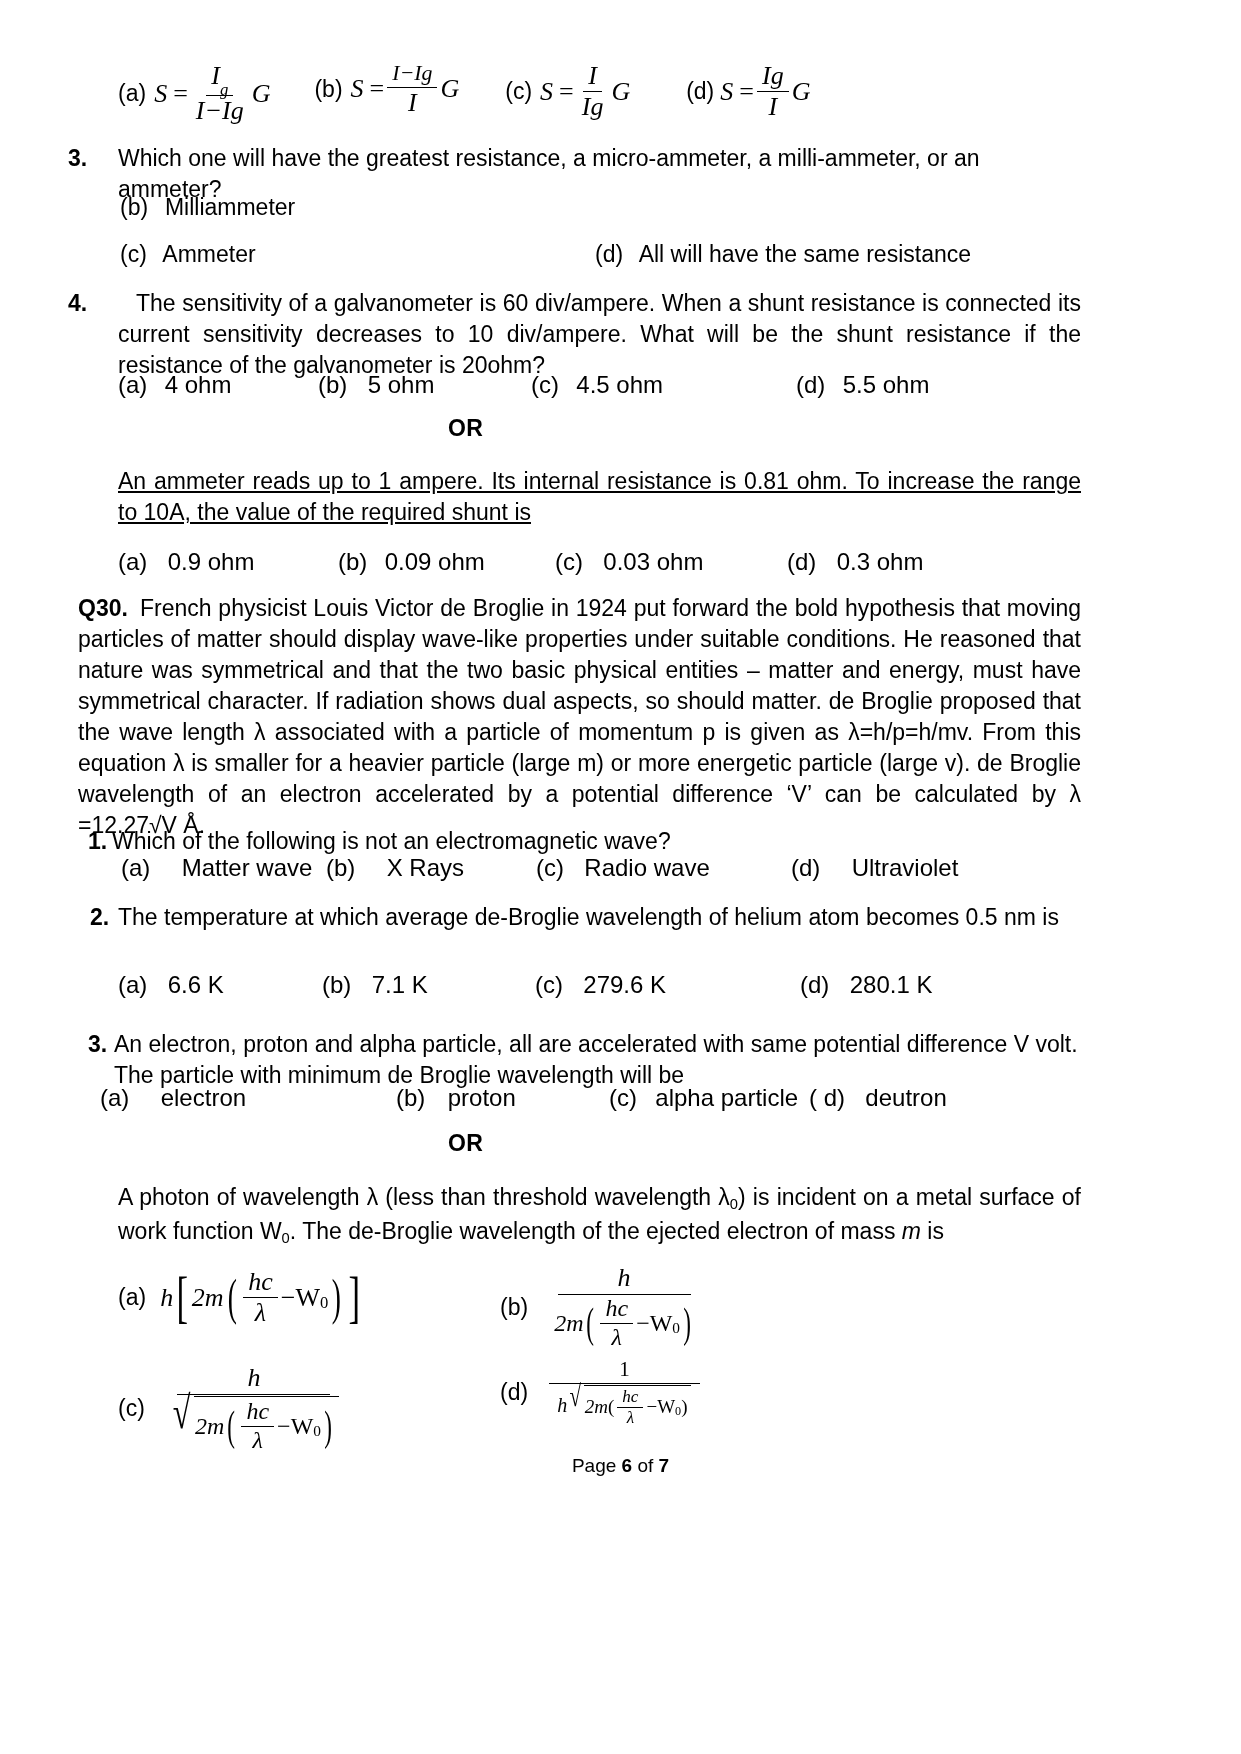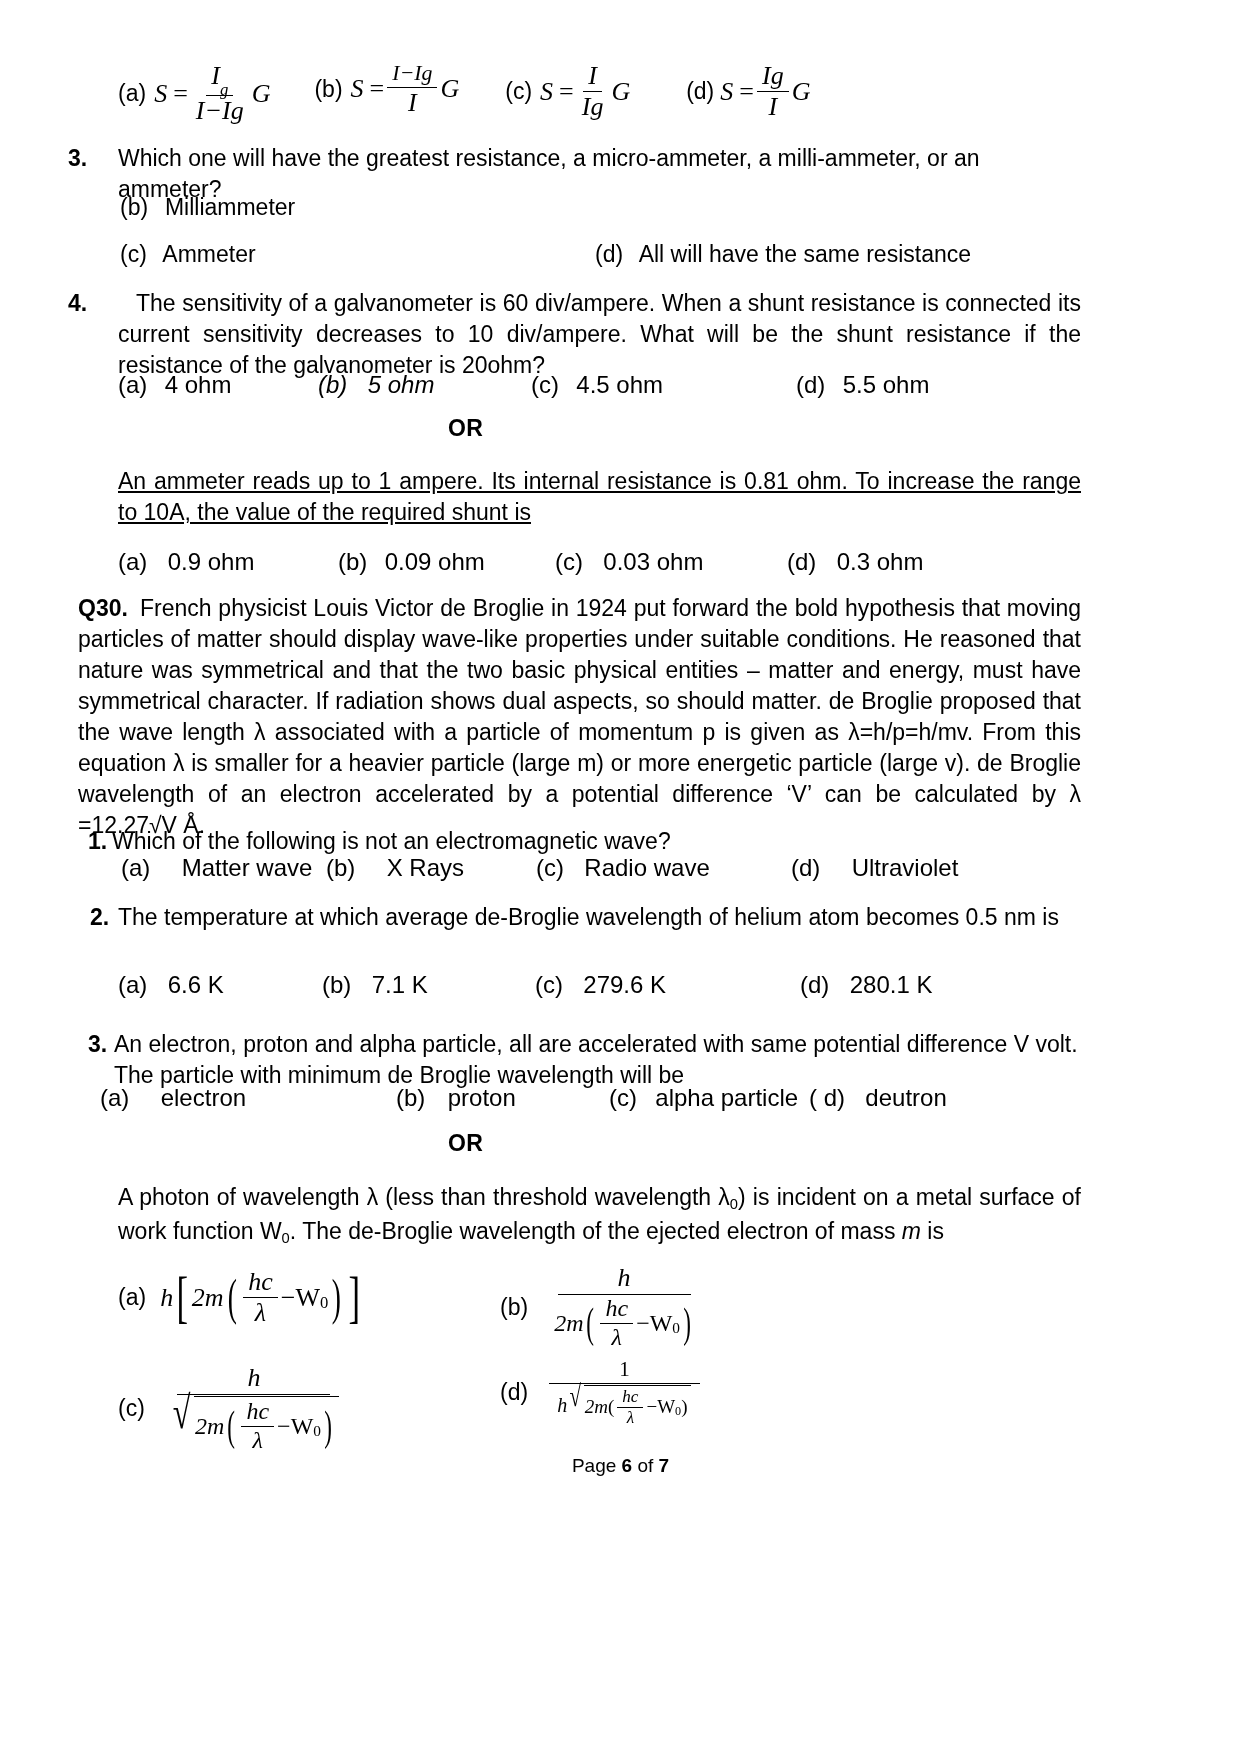--- a/index.html
+++ b/index.html
@@ -256,21 +256,21 @@
     <span class="qnum" style="width:50px;">4.</span>
     <span class="qbody" style="width:963px; text-indent:18px;">The sensitivity of a galvanometer is 60 div/ampere. When a shunt resistance is connected its current sensitivity decreases to 10 div/ampere. What will be the shunt resistance if the resistance of the galvanometer is 20ohm?</span>
   </div>
 
   <div class="opt-grid4" style="left:118px; top:369px; width:980px;">
     <span style="width:200px;">
       <span>(a)</span>
       <span style="display:inline-block;width:4px"></span>
       <span>4 ohm</span>
     </span>
-    <span style="width:213px;font-style:italic;">
+    <span style="width:213px;">
       <span>(b)</span>
       <span style="display:inline-block;width:7px"></span>
       <span>5 ohm</span>
     </span>
     <span style="width:265px;">
       <span>(c)</span>
       <span style="display:inline-block;width:4px"></span>
       <span>4.5 ohm</span>
     </span>
     <span>

